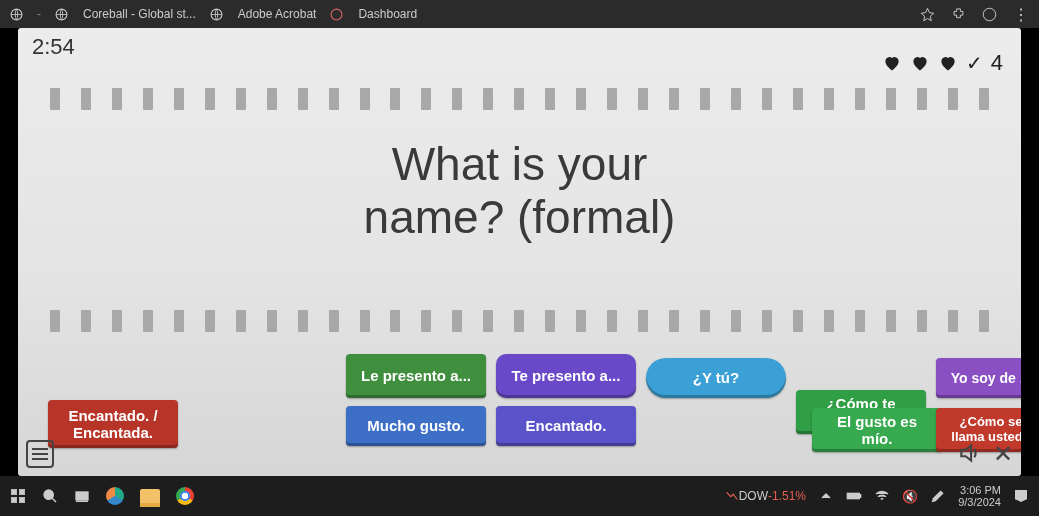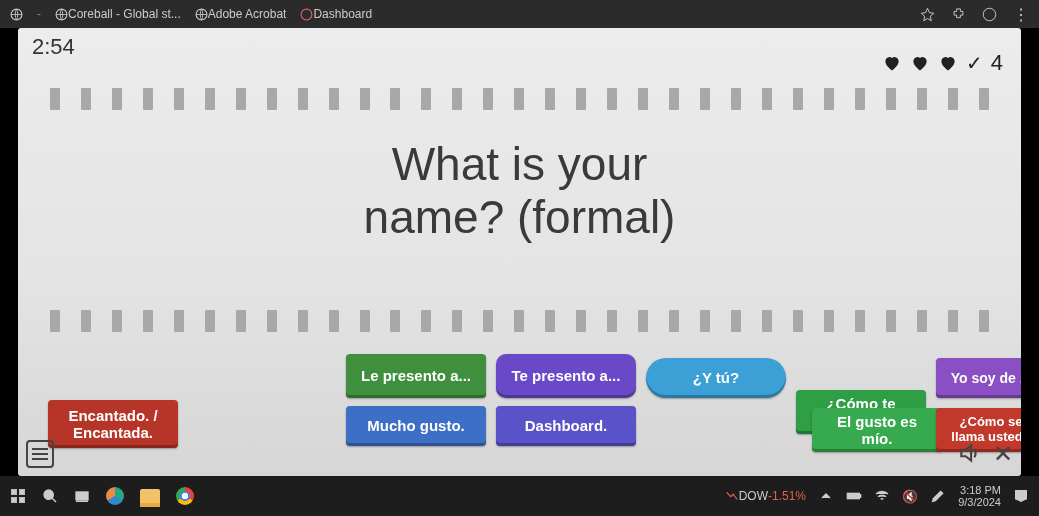--- a/index.html
+++ b/index.html
@@ -1,18 +1,18 @@
 <!DOCTYPE html>
 <html><head>
 <meta charset="utf-8">
 <style>
   * { margin:0; padding:0; box-sizing:border-box; font-family: "Segoe UI", Arial, sans-serif; }
   html,body { width:1039px; height:516px; background:#000; overflow:hidden; }
   .browser-top { height:28px; background:#2b2b2b; display:flex; align-items:center; padding:0 10px; gap:14px; color:#ccc; font-size:12px; }
-  .tab { display:flex; align-items:center; gap:0; }
+  .tab { display:flex; align-items:center; gap:15px; }
   .globe-icon { width:13px; height:13px; fill:#ccc; }
   .right-icons { margin-left:auto; display:flex; gap:16px; align-items:center; }
   .ic { width:15px; height:15px; fill:#ccc; stroke:#ccc; }
 
   .content-frame { position:relative; margin:0 18px; height:448px; background:linear-gradient(180deg,#ececec 0%, #e4e4e4 55%, #d6d6d6 100%); border-radius:3px; overflow:hidden; }
   .timer { position:absolute; top:6px; left:14px; font-size:22px; color:#333; }
   .hud { position:absolute; top:22px; right:18px; display:flex; align-items:center; gap:8px; font-size:22px; color:#222; }
   .heart { width:20px; height:20px; fill:#222; }
   .check { font-size:20px; }
 
@@ -181,21 +181,21 @@
       <div class="tick"></div>
       <div class="tick"></div>
       <div class="tick"></div>
   </div>
 
   <div class="answer-area">
     <div class="pill crimson" style="left:30px;  top:46px; width:130px; height:48px;">Encantado. / Encantada.</div>
     <div class="pill green1" style="left:328px; top:0px;  width:140px; height:44px;text-align:right;">Le presento a...</div>
     <div class="pill purple1" style="left:478px; top:0px;  width:140px; height:44px;border-radius:10px;">Te presento a...</div>
     <div class="pill blue1" style="left:328px; top:52px; width:140px; height:40px;">Mucho gusto.</div>
-    <div class="pill purple2" style="left:478px; top:52px; width:140px; height:40px;">Dashboard.</div>
+    <div class="pill purple2" style="left:478px; top:52px; width:140px; height:40px;">Encantado.</div>
     <div class="pill cyan" style="left:628px; top:4px;  width:140px; height:40px;">¿Y tú?</div>
     <div class="pill green2" style="left:778px; top:2px;  width:130px; height:44px;">¿Cómo te llamas?</div>
     <div class="pill green3" style="left:778px; top:54px; width:130px; height:44px;">El gusto es mío.</div>
     <div class="pill purple3" style="left:918px; top:4px;  width:110px; height:40px; font-size:14px;">Yo soy de ...</div>
     <div class="pill red3" style="left:918px; top:54px; width:110px; height:44px; font-size:13px;">¿Cómo se llama usted?</div>
   </div>
 
   <div class="menu-btn">
     <div></div>
       <div></div>
@@ -243,21 +243,21 @@
         <rect x="20" y="10" width="2" height="4" fill="#ccc"></rect>
       </svg>
     <svg class="tb-ic" viewBox="0 0 24 24" fill="none" stroke-width="2">
         <path d="M3 9c5-5 13-5 18 0M6 13c3-3 9-3 12 0M10 17c1-1 3-1 4 0"></path>
       </svg>
     <span style="font-size:13px;">🔇</span>
     <svg class="tb-ic" viewBox="0 0 24 24" fill="none" stroke-width="2">
         <path d="M4 20l4-1 11-11-3-3L5 16z"></path>
       </svg>
     <div class="clock">
-      <div>3:18 PM</div>
+      <div>3:06 PM</div>
       <div>9/3/2024</div>
     </div>
     <svg class="tb-ic" viewBox="0 0 24 24" fill="none" stroke-width="2">
         <rect x="4" y="4" width="16" height="12"></rect>
         <path d="M4 16l8 4 8-4"></path>
       </svg>
   </div>
 </div>
 
 </body></html>

